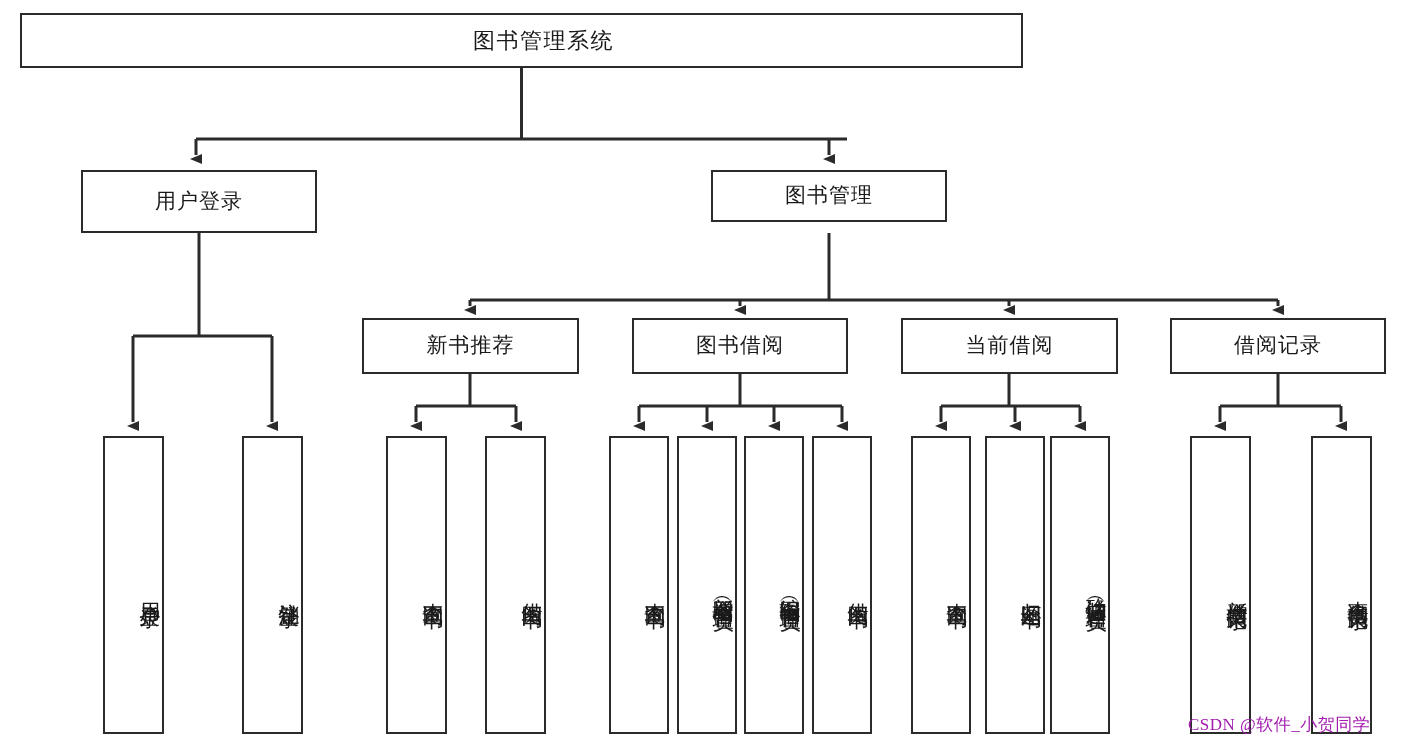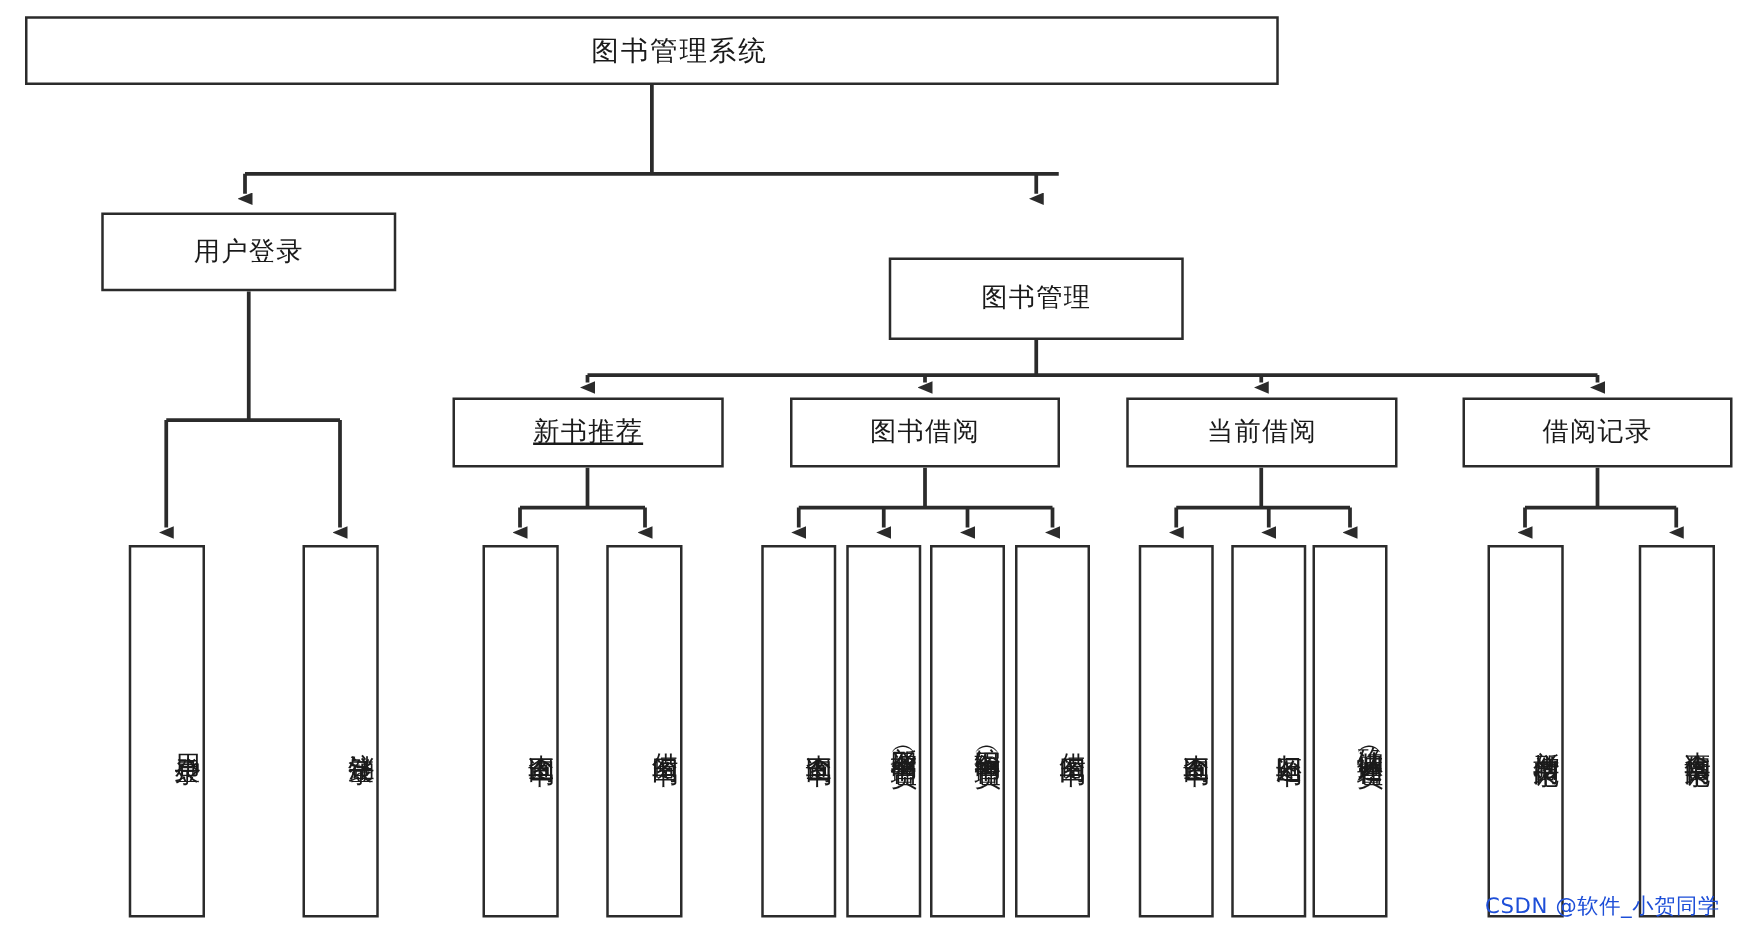--- a/index.html
+++ b/index.html
@@ -61,24 +61,25 @@
     writing-mode: vertical-rl;
     text-orientation: upright;
     display: block;
     white-space: nowrap;
   }
   .watermark {
     position: absolute;
     left: 1188px;
     top: 713px;
     font-size: 17px;
-    color: #1d4ed8;
+    color: #a21caf;
     letter-spacing: 0.5px;
     white-space: nowrap;
     pointer-events: none;
+    font-family: Liberation Serif, serif;
   }
 </style>
 </head>
 <body>
 
 <div id="diagram-root">
 
   <svg class="diagram-canvas" viewBox="0 0 1405 747" xmlns="http://www.w3.org/2000/svg">
     <defs>
       <marker id="arrowhead" markerWidth="10" markerHeight="12" refX="1" refY="6" orient="auto" markerUnits="userSpaceOnUse">
@@ -140,25 +141,25 @@
     </g>
   </svg>
 
   <div class="node-box node-root" style="left:20px; top:13px; width:1003px; height:55px;">
     <span>图书管理系统</span>
   </div>
 
   <div class="node-box node-h" style="left:81px; top:170px; width:236px; height:63px;">
     <span>用户登录</span>
   </div>
-  <div class="node-box node-h" style="left:711px; top:170px; width:236px; height:66px;margin-top:36px;">
+  <div class="node-box node-h" style="left:711px; top:170px; width:236px; height:52px;">
     <span>图书管理</span>
   </div>
 
-  <div class="node-box node-h" style="left:362px; top:318px; width:217px; height:56px;text-decoration:underline;">
+  <div class="node-box node-h" style="left:362px; top:318px; width:217px; height:56px;">
     <span>新书推荐</span>
   </div>
   <div class="node-box node-h" style="left:901px; top:318px; width:217px; height:56px;">
     <span>当前借阅</span>
   </div>
   <div class="node-box node-h" style="left:632px; top:318px; width:216px; height:56px;">
     <span>图书借阅</span>
   </div>
   <div class="node-box node-h" style="left:1170px; top:318px; width:216px; height:56px;">
     <span>借阅记录</span>

